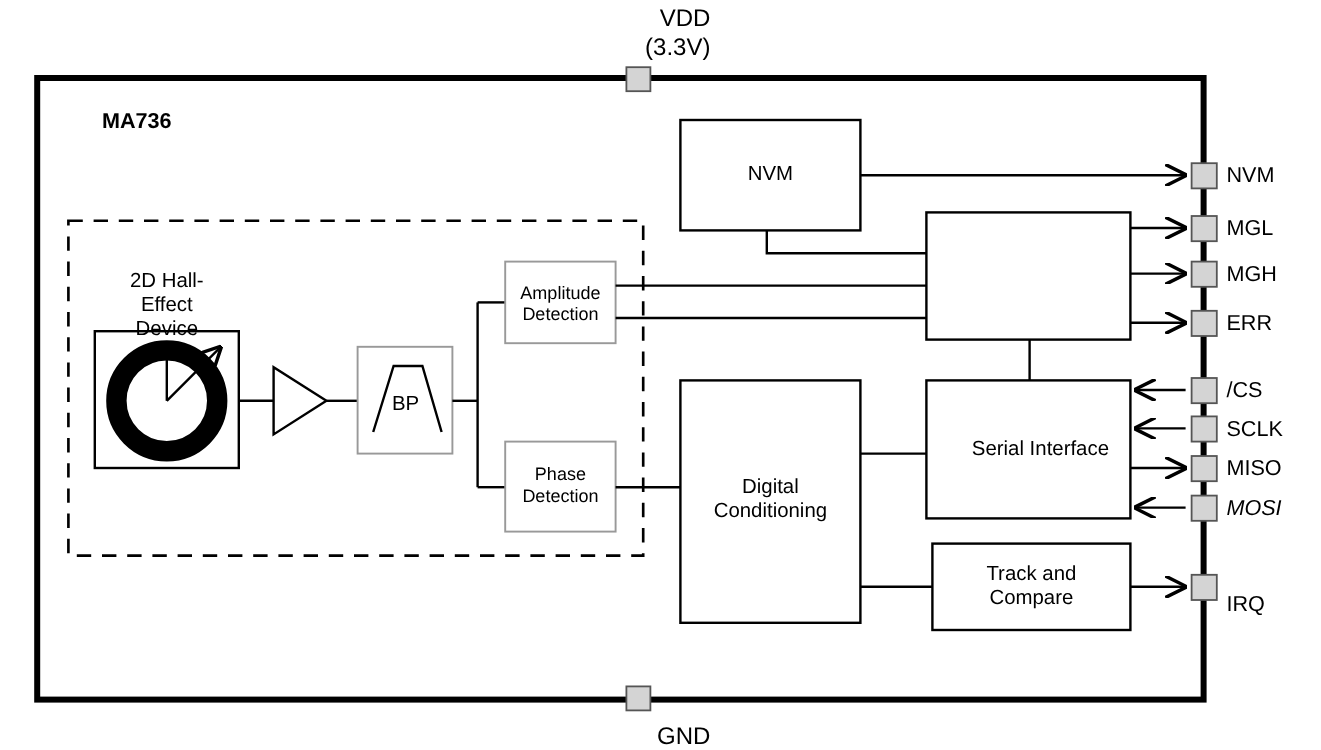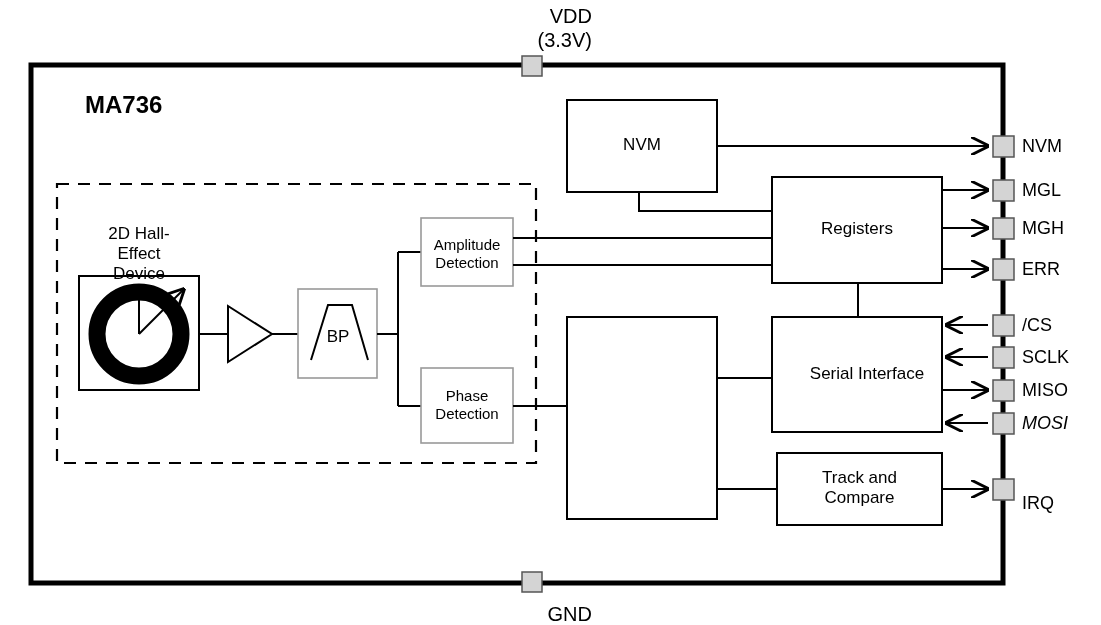--- a/index.html
+++ b/index.html
@@ -4,21 +4,21 @@
 <style>
   html,body{margin:0;padding:0;background:#ffffff;}
   body{width:1101px;height:625px;position:relative;overflow:hidden;
        font-family:"Liberation Sans","DejaVu Sans",sans-serif;color:#000;}
   #stage{position:absolute;left:0;top:0;width:1101px;height:625px;}
   svg{position:absolute;left:0;top:0;width:1101px;height:625px;}
   .lbl{position:absolute;text-align:center;line-height:1.18;white-space:pre-line;}
   .blk-lbl{font-size:17px;}
   .sm-lbl{font-size:15px;}
   .pin-lbl{position:absolute;font-size:18px;white-space:nowrap;}
-  .chip-name{position:absolute;font-size:24px;font-weight:bold;}
+  .chip-name{position:absolute;font-size:18px;font-weight:bold;}
   .rail-lbl{position:absolute;font-size:20px;text-align:right;line-height:1.2;white-space:pre-line;}
 </style>
 </head>
 <body>
 
 <div id="stage">
 
   <svg viewBox="0 0 1101 625">
     <defs>
       <marker id="arr" viewBox="0 0 10 10" refX="9.4" refY="5" markerWidth="9" markerHeight="9" orient="auto-start-reverse">
@@ -112,22 +112,23 @@
   <div class="lbl blk-lbl" style="left:318px;top:327px;width:40px;">BP</div>
 
   <div class="lbl sm-lbl" style="left:421px;top:236px;width:92px;">Amplitude
 Detection</div>
 
   <div class="lbl sm-lbl" style="left:421px;top:387px;width:92px;">Phase
 Detection</div>
 
   <div class="lbl blk-lbl" style="left:567px;top:135px;width:150px;">NVM</div>
 
-  <div class="lbl blk-lbl" style="left:772px;top:219px;width:170px;">Registers</div>
 
+  <div class="lbl blk-lbl" style="left:567px;top:396px;width:150px;">Digital
+Conditioning</div>
 
   <div class="lbl blk-lbl" style="left:772px;top:364px;width:190px;">Serial Interface</div>
 
   <div class="lbl blk-lbl" style="left:777px;top:468px;width:165px;">Track and
 Compare</div>
 
   <div class="pin-lbl" style="left:1022px;top:136px;">NVM</div>
   <div class="pin-lbl" style="left:1022px;top:180px;">MGL</div>
   <div class="pin-lbl" style="left:1022px;top:218px;">MGH</div>
   <div class="pin-lbl" style="left:1022px;top:259px;">ERR</div>

